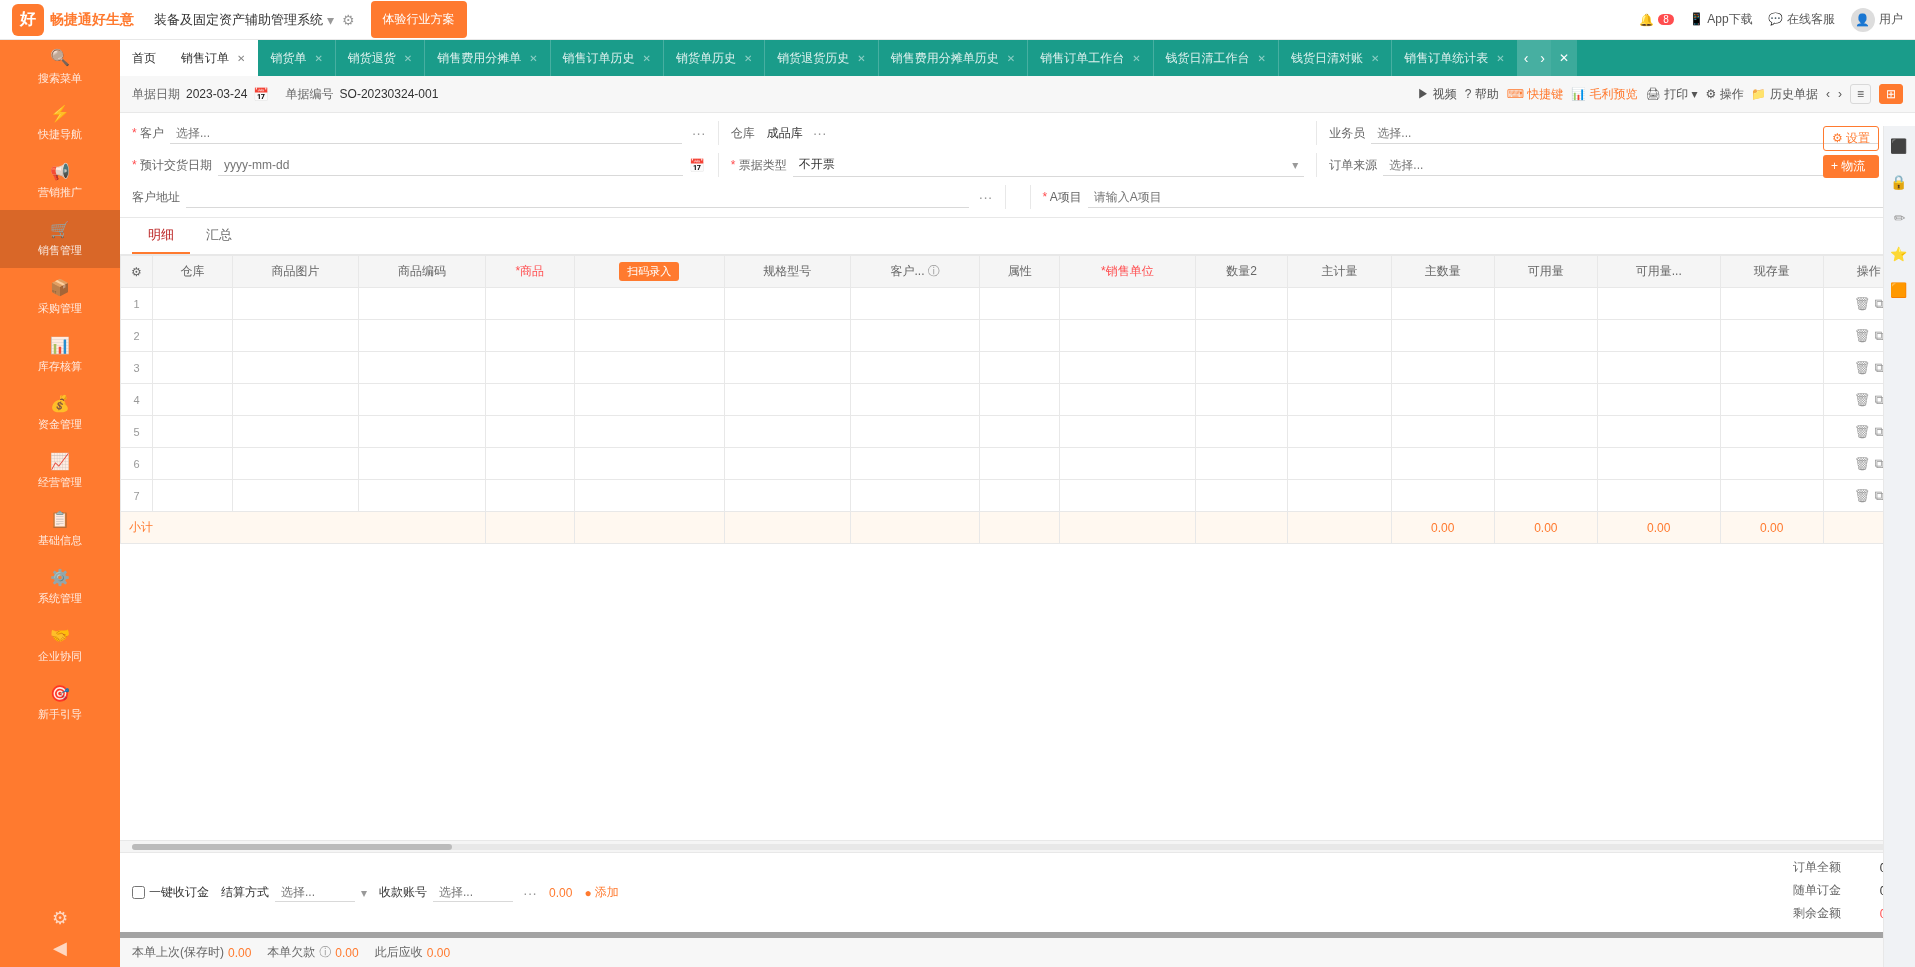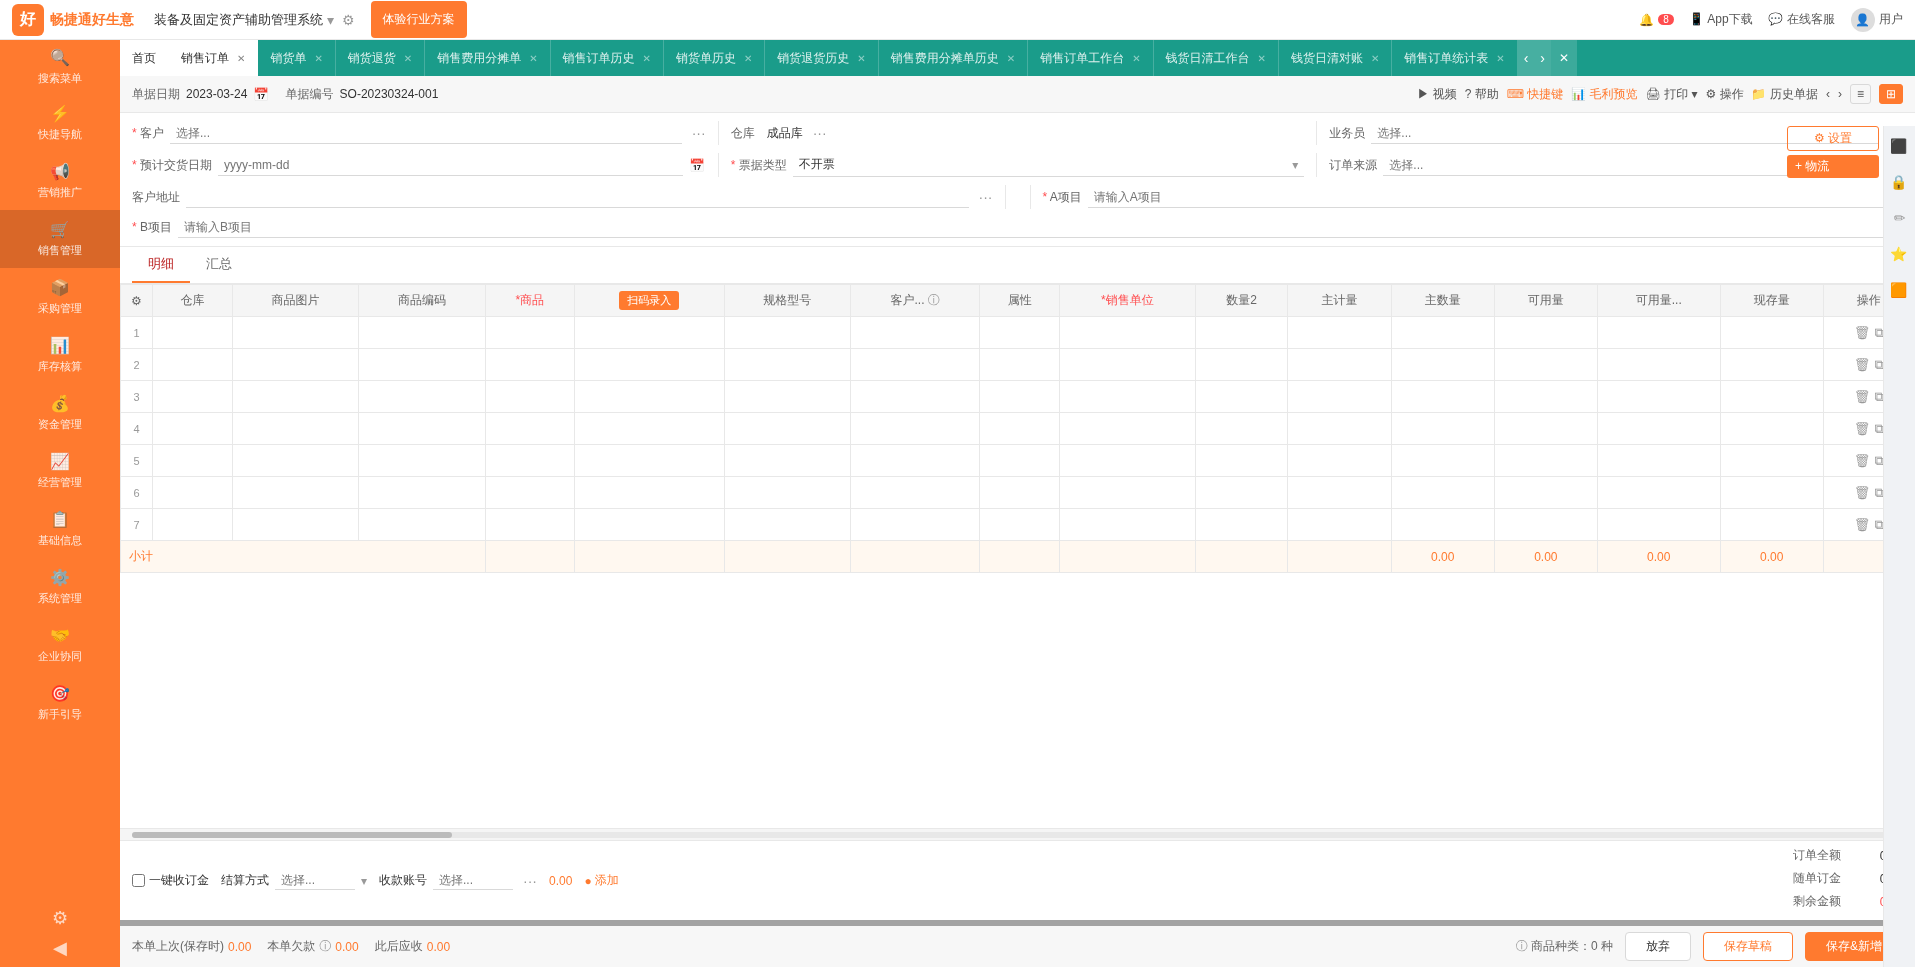--- a/index.html
+++ b/index.html
@@ -103,21 +103,21 @@
     .footer-btn-discard { background: #fff; border-color: #d9d9d9; color: #333; }
     .footer-btn-draft { background: #fff; border-color: #ff7a2f; color: #ff7a2f; }
     .footer-btn-save { background: #ff7a2f; border-color: #ff7a2f; color: #fff; }
     .order-summary-row { display: flex; align-items: center; justify-content: flex-end; gap: 12px; margin-bottom: 4px; }
     .order-summary-label { color: #666; }
     .order-summary-value { color: #333; font-weight: 500; min-width: 50px; text-align: right; }
 
     
     .right-panel { width: 32px; background: #f0f2f5; display: flex; flex-direction: column; align-items: center; padding: 8px 0; gap: 12px; border-left: 1px solid #e8e8e8; flex-shrink: 0; }
     .right-panel-icon { width: 24px; height: 24px; display: flex; align-items: center; justify-content: center; color: #999; cursor: pointer; font-size: 14px; }
-    .settings-btn-orange { background: none; border: 1px solid #ff7a2f; color: #ff7a2f; border-radius: 3px; padding: 3px 26px; font-size: 12px; cursor: pointer; display: flex; align-items: center; gap: 3px; }
+    .settings-btn-orange { background: none; border: 1px solid #ff7a2f; color: #ff7a2f; border-radius: 3px; padding: 3px 8px; font-size: 12px; cursor: pointer; display: flex; align-items: center; gap: 3px; }
     .add-col-btn { background: #ff7a2f; color: white; border: none; border-radius: 3px; padding: 3px 8px; font-size: 12px; cursor: pointer; display: flex; align-items: center; gap: 3px; }
   </style>
 </head>
 <body>
 
 <div class="app-container">
 
   <div class="top-bar">
     <div class="top-bar-logo">
       <div class="logo-icon">好</div>
@@ -348,26 +348,20 @@
               <span class="ellipsis-btn">···</span>
             </div>
             <div class="form-field-divider"></div>
             <div class="form-field-divider"></div>
             <div class="form-field">
               <span class="form-field-label required">A项目</span>
               <input class="form-input" placeholder="请输入A项目" style="width: 180px;">
             </div>
           </div>
 
-          <div class="form-row">
-            <div class="form-field">
-              <span class="form-field-label required">B项目</span>
-              <input class="form-input" placeholder="请输入B项目" style="width: 200px;">
-            </div>
-          </div>
         </div>
 
         <div class="detail-tabs">
           <div class="detail-tab active">
             <span>明细</span>
           </div>
           <div class="detail-tab">
             <span>汇总</span>
           </div>
         </div>
@@ -639,29 +633,20 @@
             <div class="footer-info-item">
               <span>本单欠款</span>
               <span style="color:#999;">ⓘ</span>
               <span class="footer-info-value">0.00</span>
             </div>
             <div class="footer-info-item">
               <span>此后应收</span>
               <span class="footer-info-value">0.00</span>
             </div>
           </div>
-          <div class="footer-right">
-            <span style="font-size:12px;color:#666;">
-              <span style="color:#999;">ⓘ</span>
-              <span>商品种类：0 种</span>
-            </span>
-            <button class="footer-btn footer-btn-discard">放弃</button>
-            <button class="footer-btn footer-btn-draft">保存草稿</button>
-            <button class="footer-btn footer-btn-save">保存&amp;新增</button>
-          </div>
         </div>
 
         <div class="right-panel" style="position:absolute;right:0;top:50px;height:calc(100% - 50px);">
           <div class="right-panel-icon">⬛</div>
           <div class="right-panel-icon">🔒</div>
           <div class="right-panel-icon">✏</div>
           <div class="right-panel-icon">⭐</div>
           <div class="right-panel-icon" style="color:#ff7a2f;">🟧</div>
         </div>
       </div>

